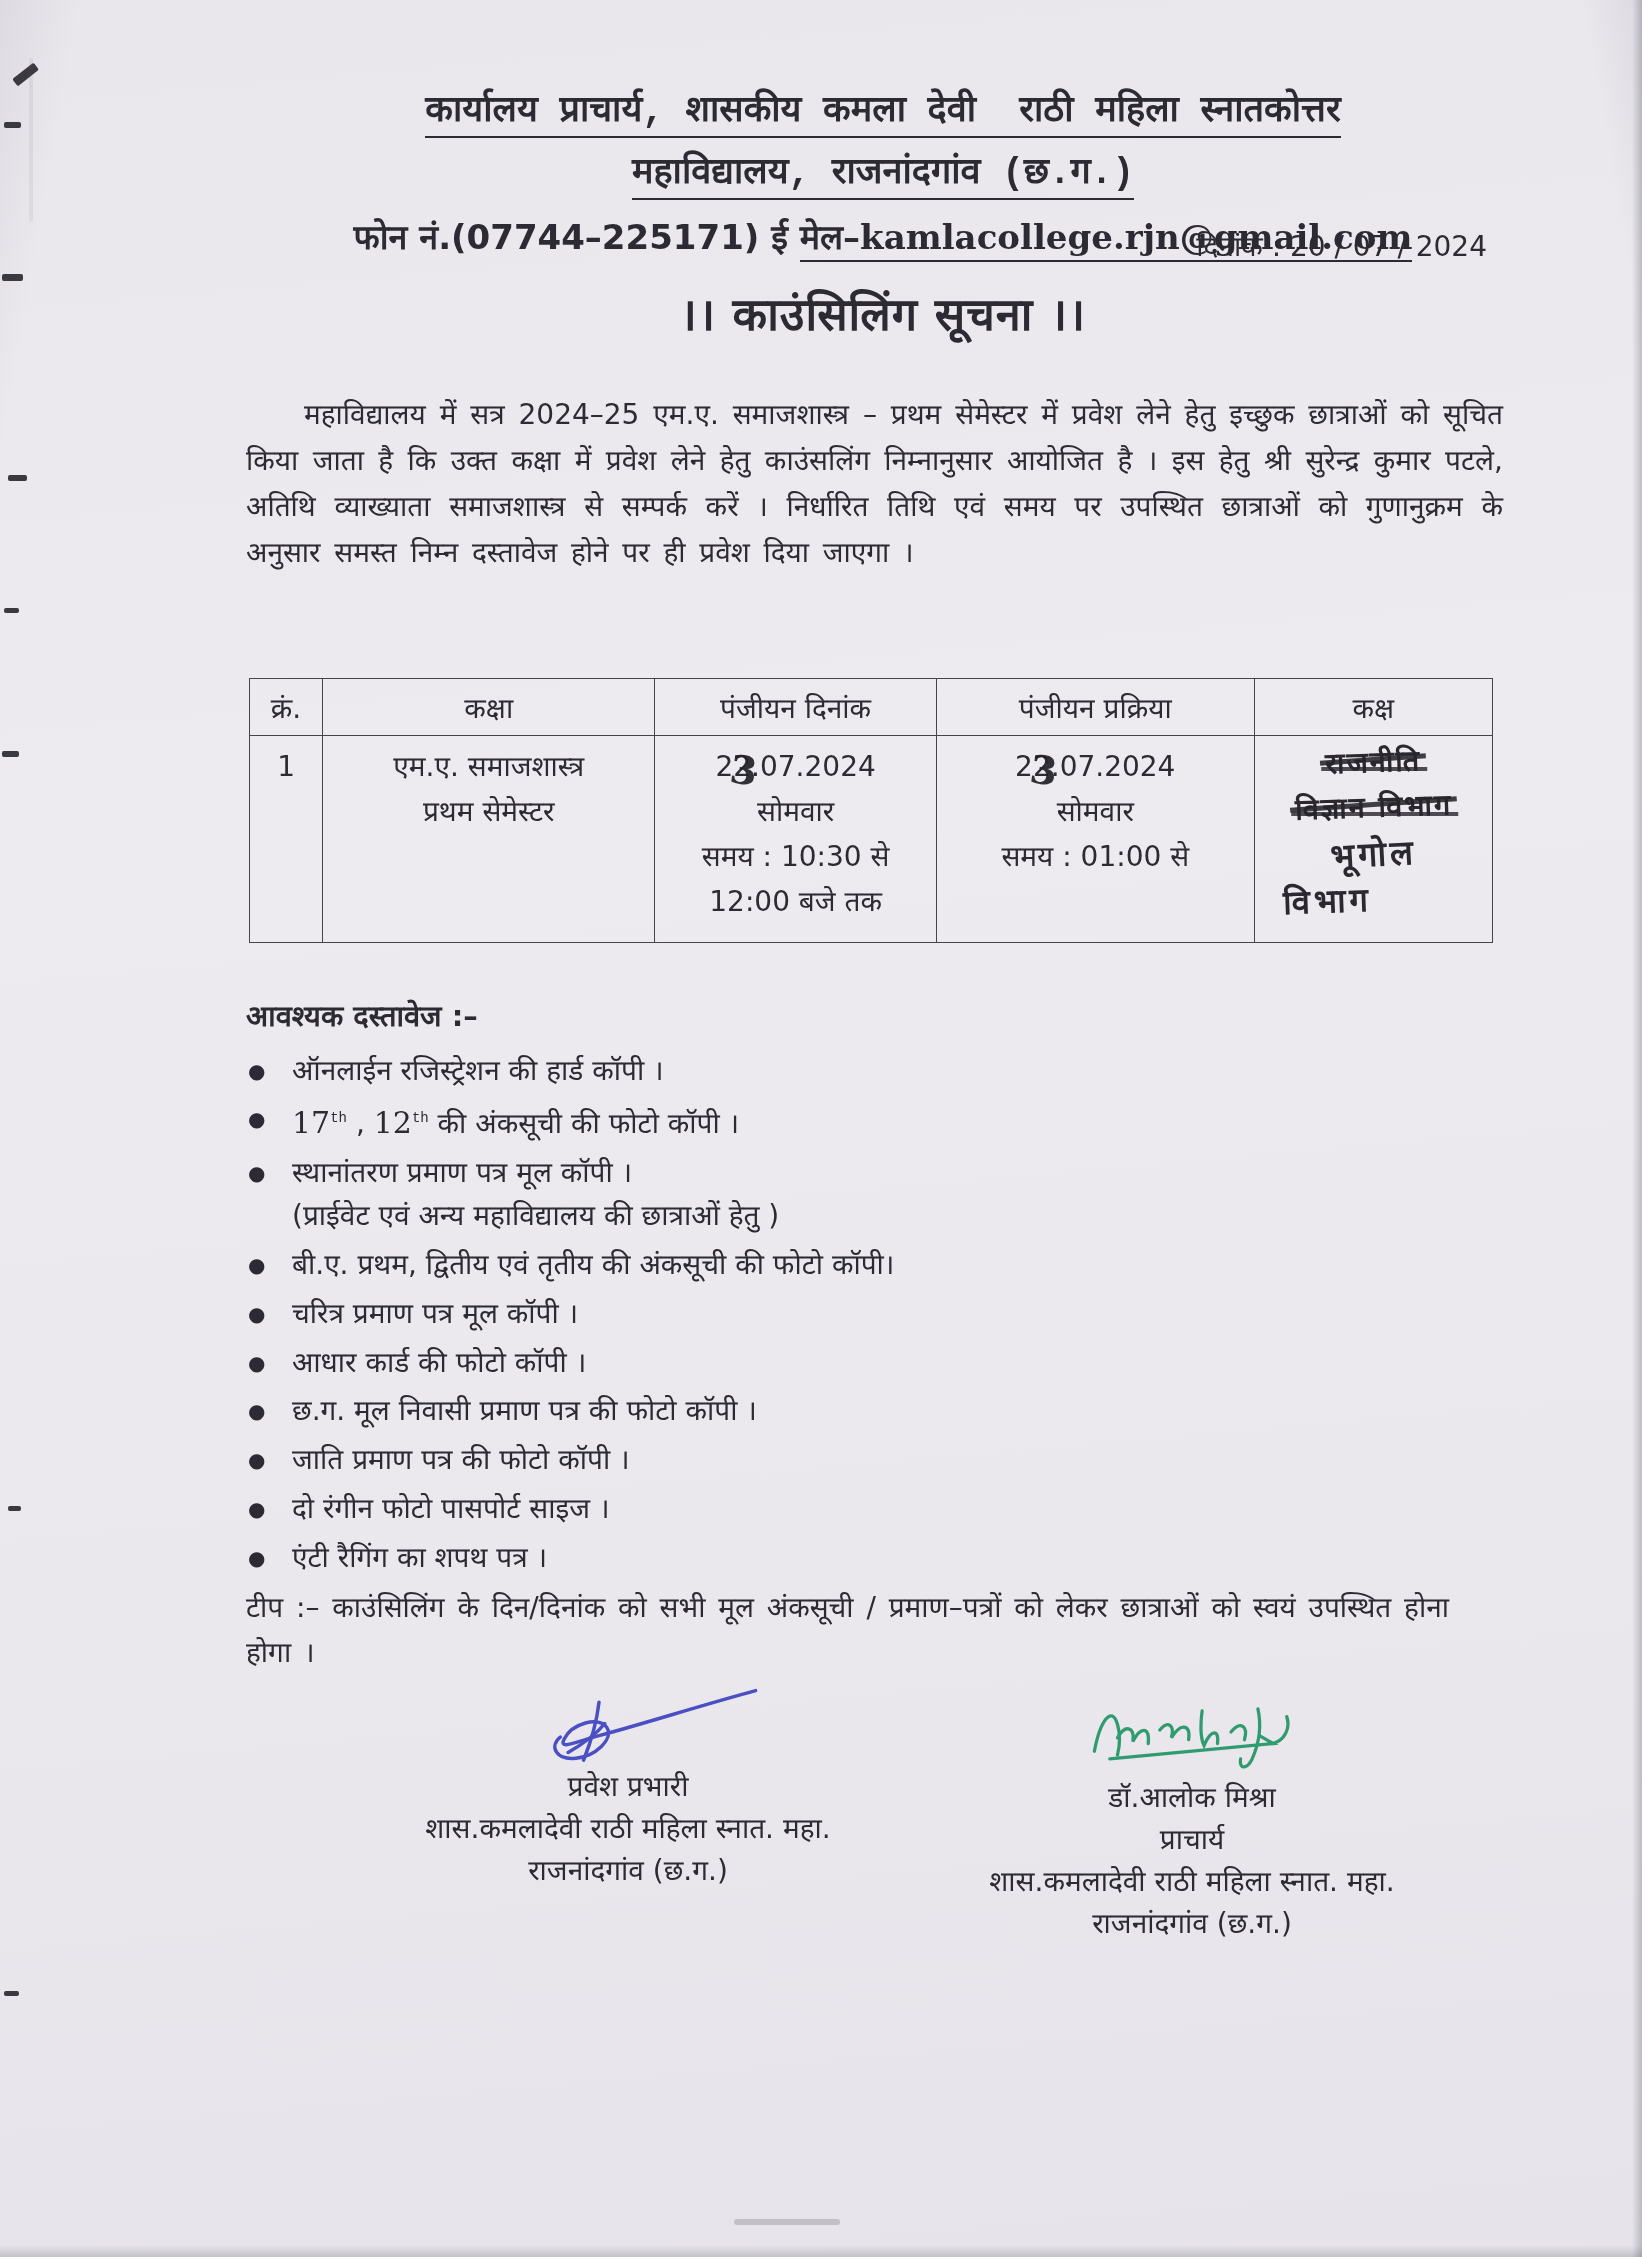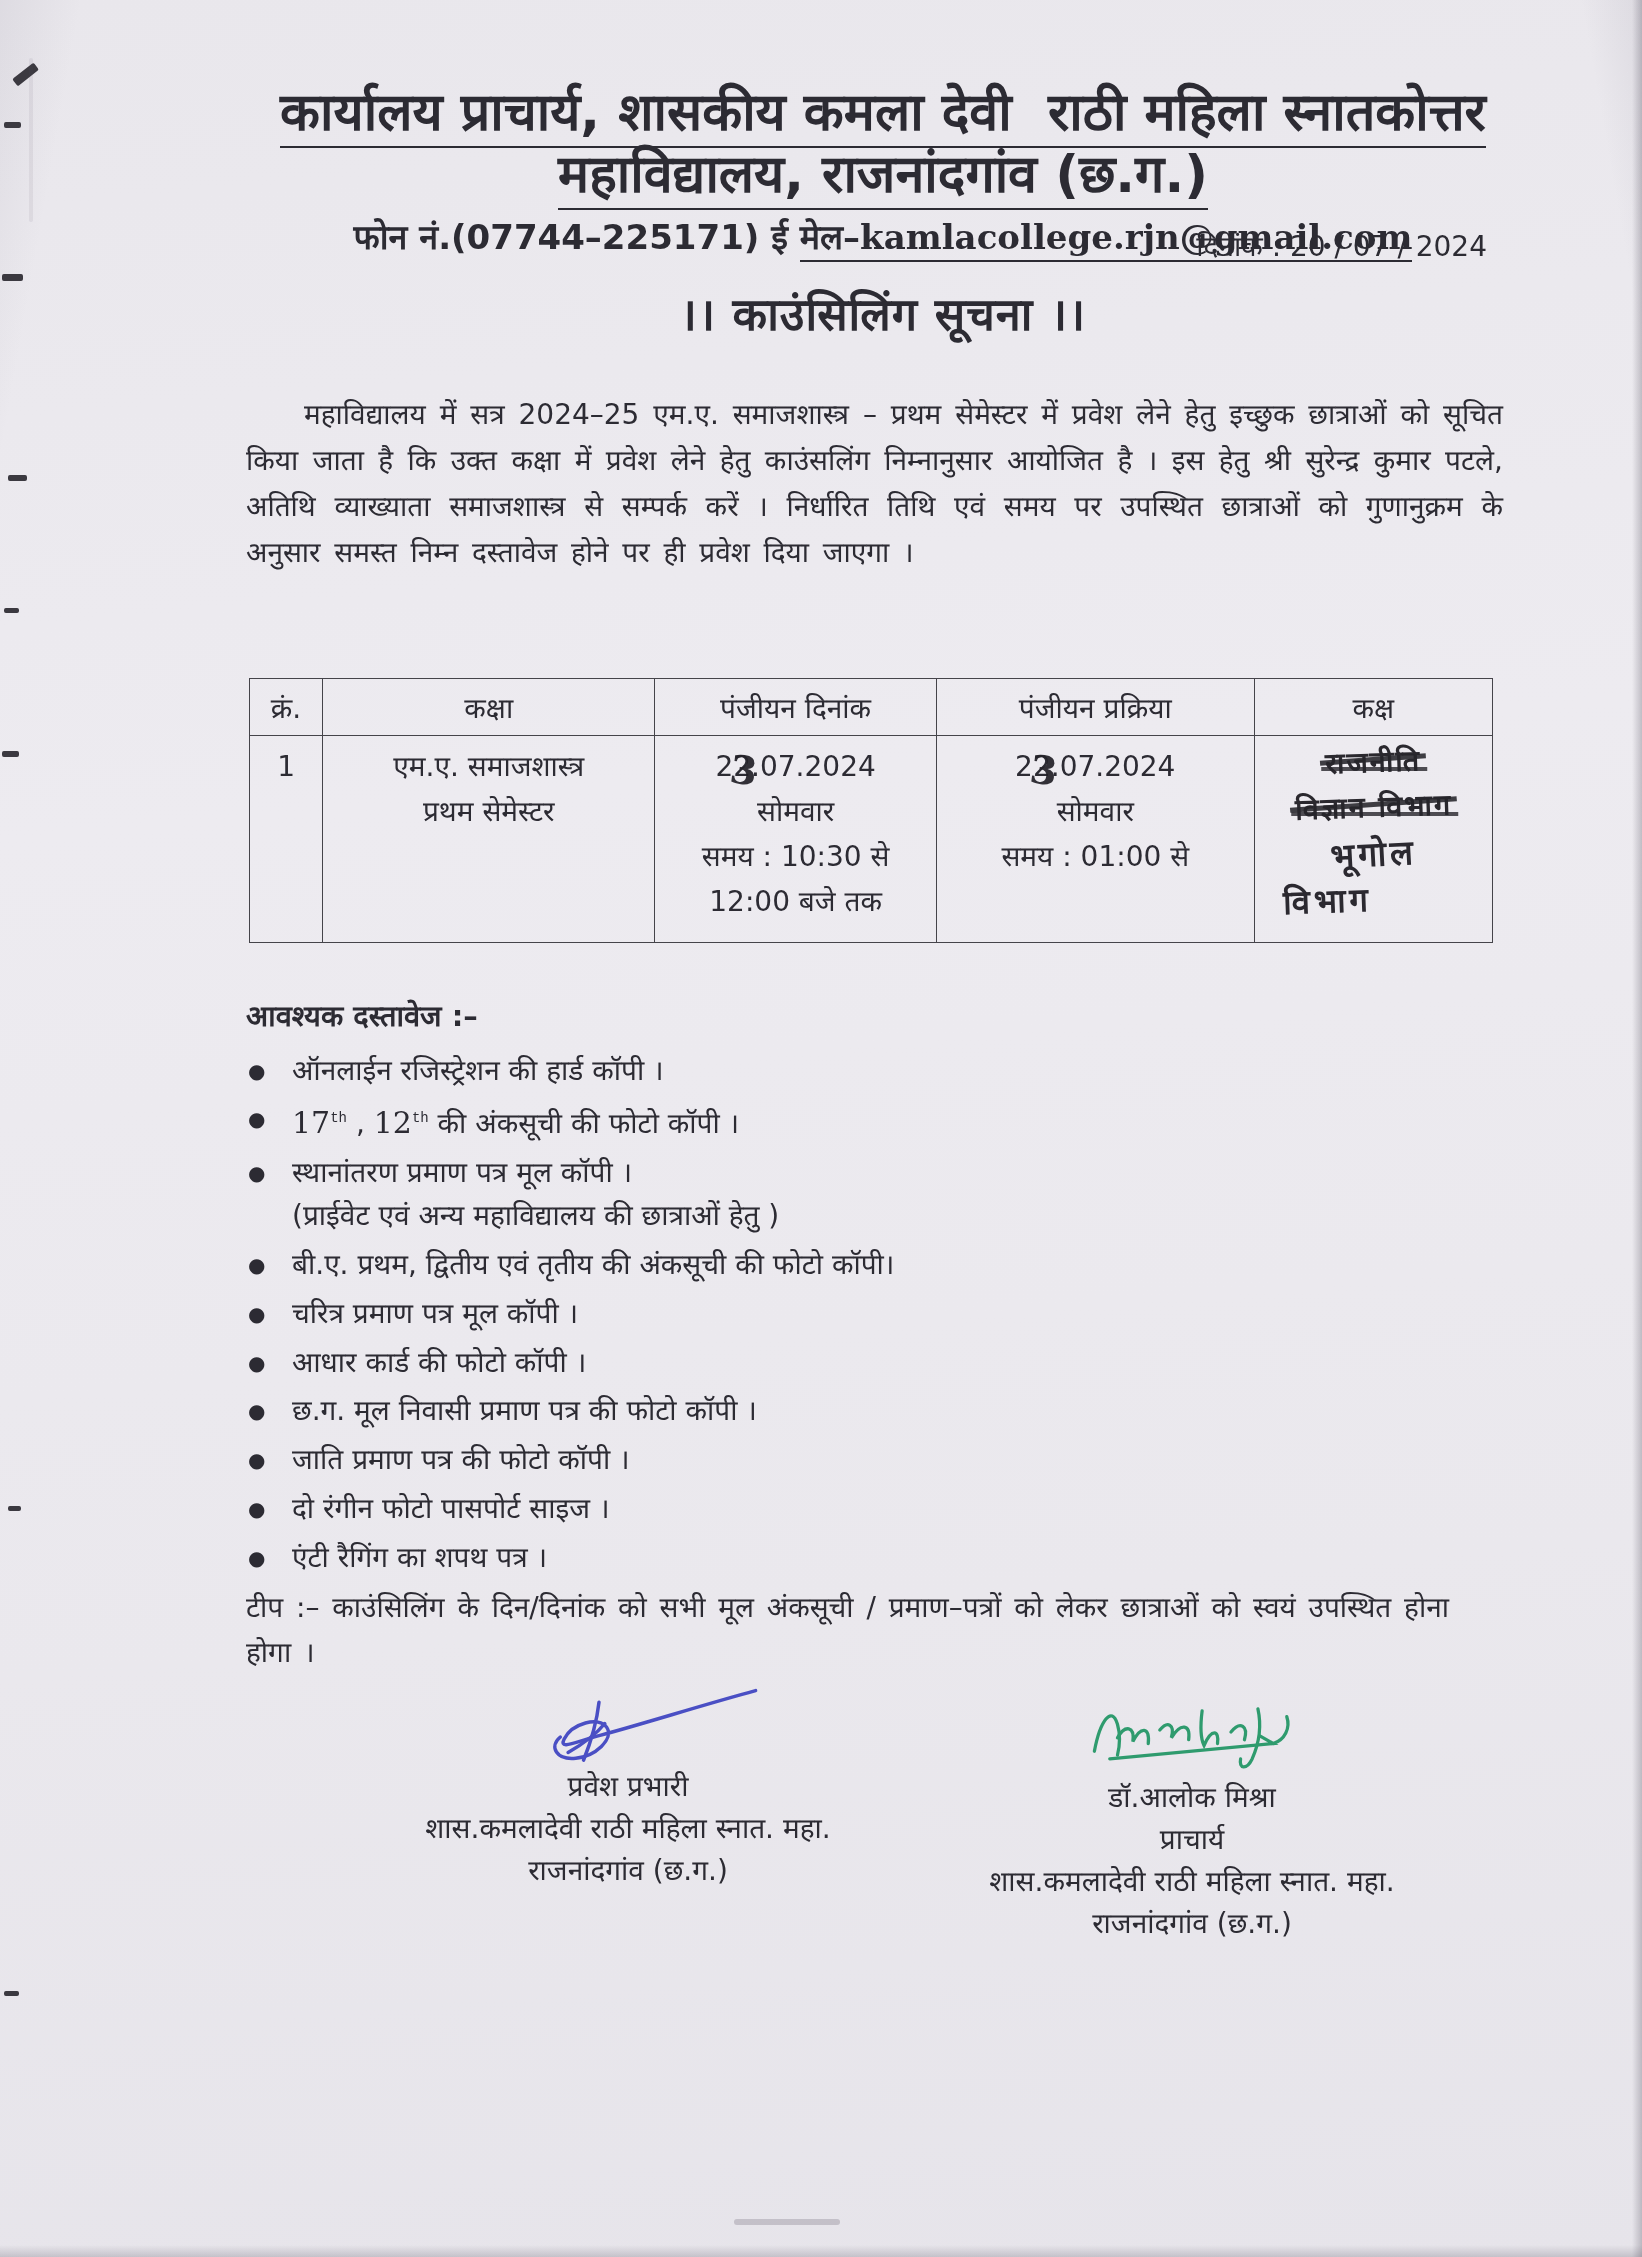--- a/index.html
+++ b/index.html
@@ -11,21 +11,21 @@
   .page{
     position:relative;width:1642px;height:2257px;overflow:hidden;
     background:
       linear-gradient(100deg, rgba(120,115,135,.10) 0%, rgba(0,0,0,0) 4%),
       linear-gradient(260deg, rgba(120,115,135,.12) 0%, rgba(0,0,0,0) 3%),
       linear-gradient(175deg,#e9e7ec 0%,#edebf0 35%,#eae8ed 70%,#e6e4ea 100%);
     color:#2c2b33;
   }
   
   .hdr{position:absolute;top:81px;left:270px;width:1226px;text-align:center;}
-  .hdr-line{font-size:52px;font-weight:bold;line-height:62px;white-space:pre-wrap;}
+  .hdr-line{font-size:36px;font-weight:bold;line-height:62px;white-space:pre-wrap;font-family:Liberation Mono, monospace;}
   .hdr-line .u{border-bottom:2.9px solid #2c2b33;padding-bottom:3.9px;}
   .phone-line{font-size:34px;font-weight:bold;margin-top:7.7px;}
   .phone-line .email{font-family:"DejaVu Serif","Liberation Serif",serif;border-bottom:2.9px solid #2c2b33;padding-bottom:2.9px;}
   .date-line{position:absolute;top:226px;left:1043px;width:444px;text-align:right;font-size:28px;}
   
   .title{position:absolute;top:282px;left:270px;width:1226px;text-align:center;
          font-size:45px;font-weight:bold;letter-spacing:1px;}
   
   .para{position:absolute;top:392px;left:246px;width:1257px;
         font-size:28px;line-height:46px;text-align:justify;text-indent:58px;word-spacing:4.8px;}

